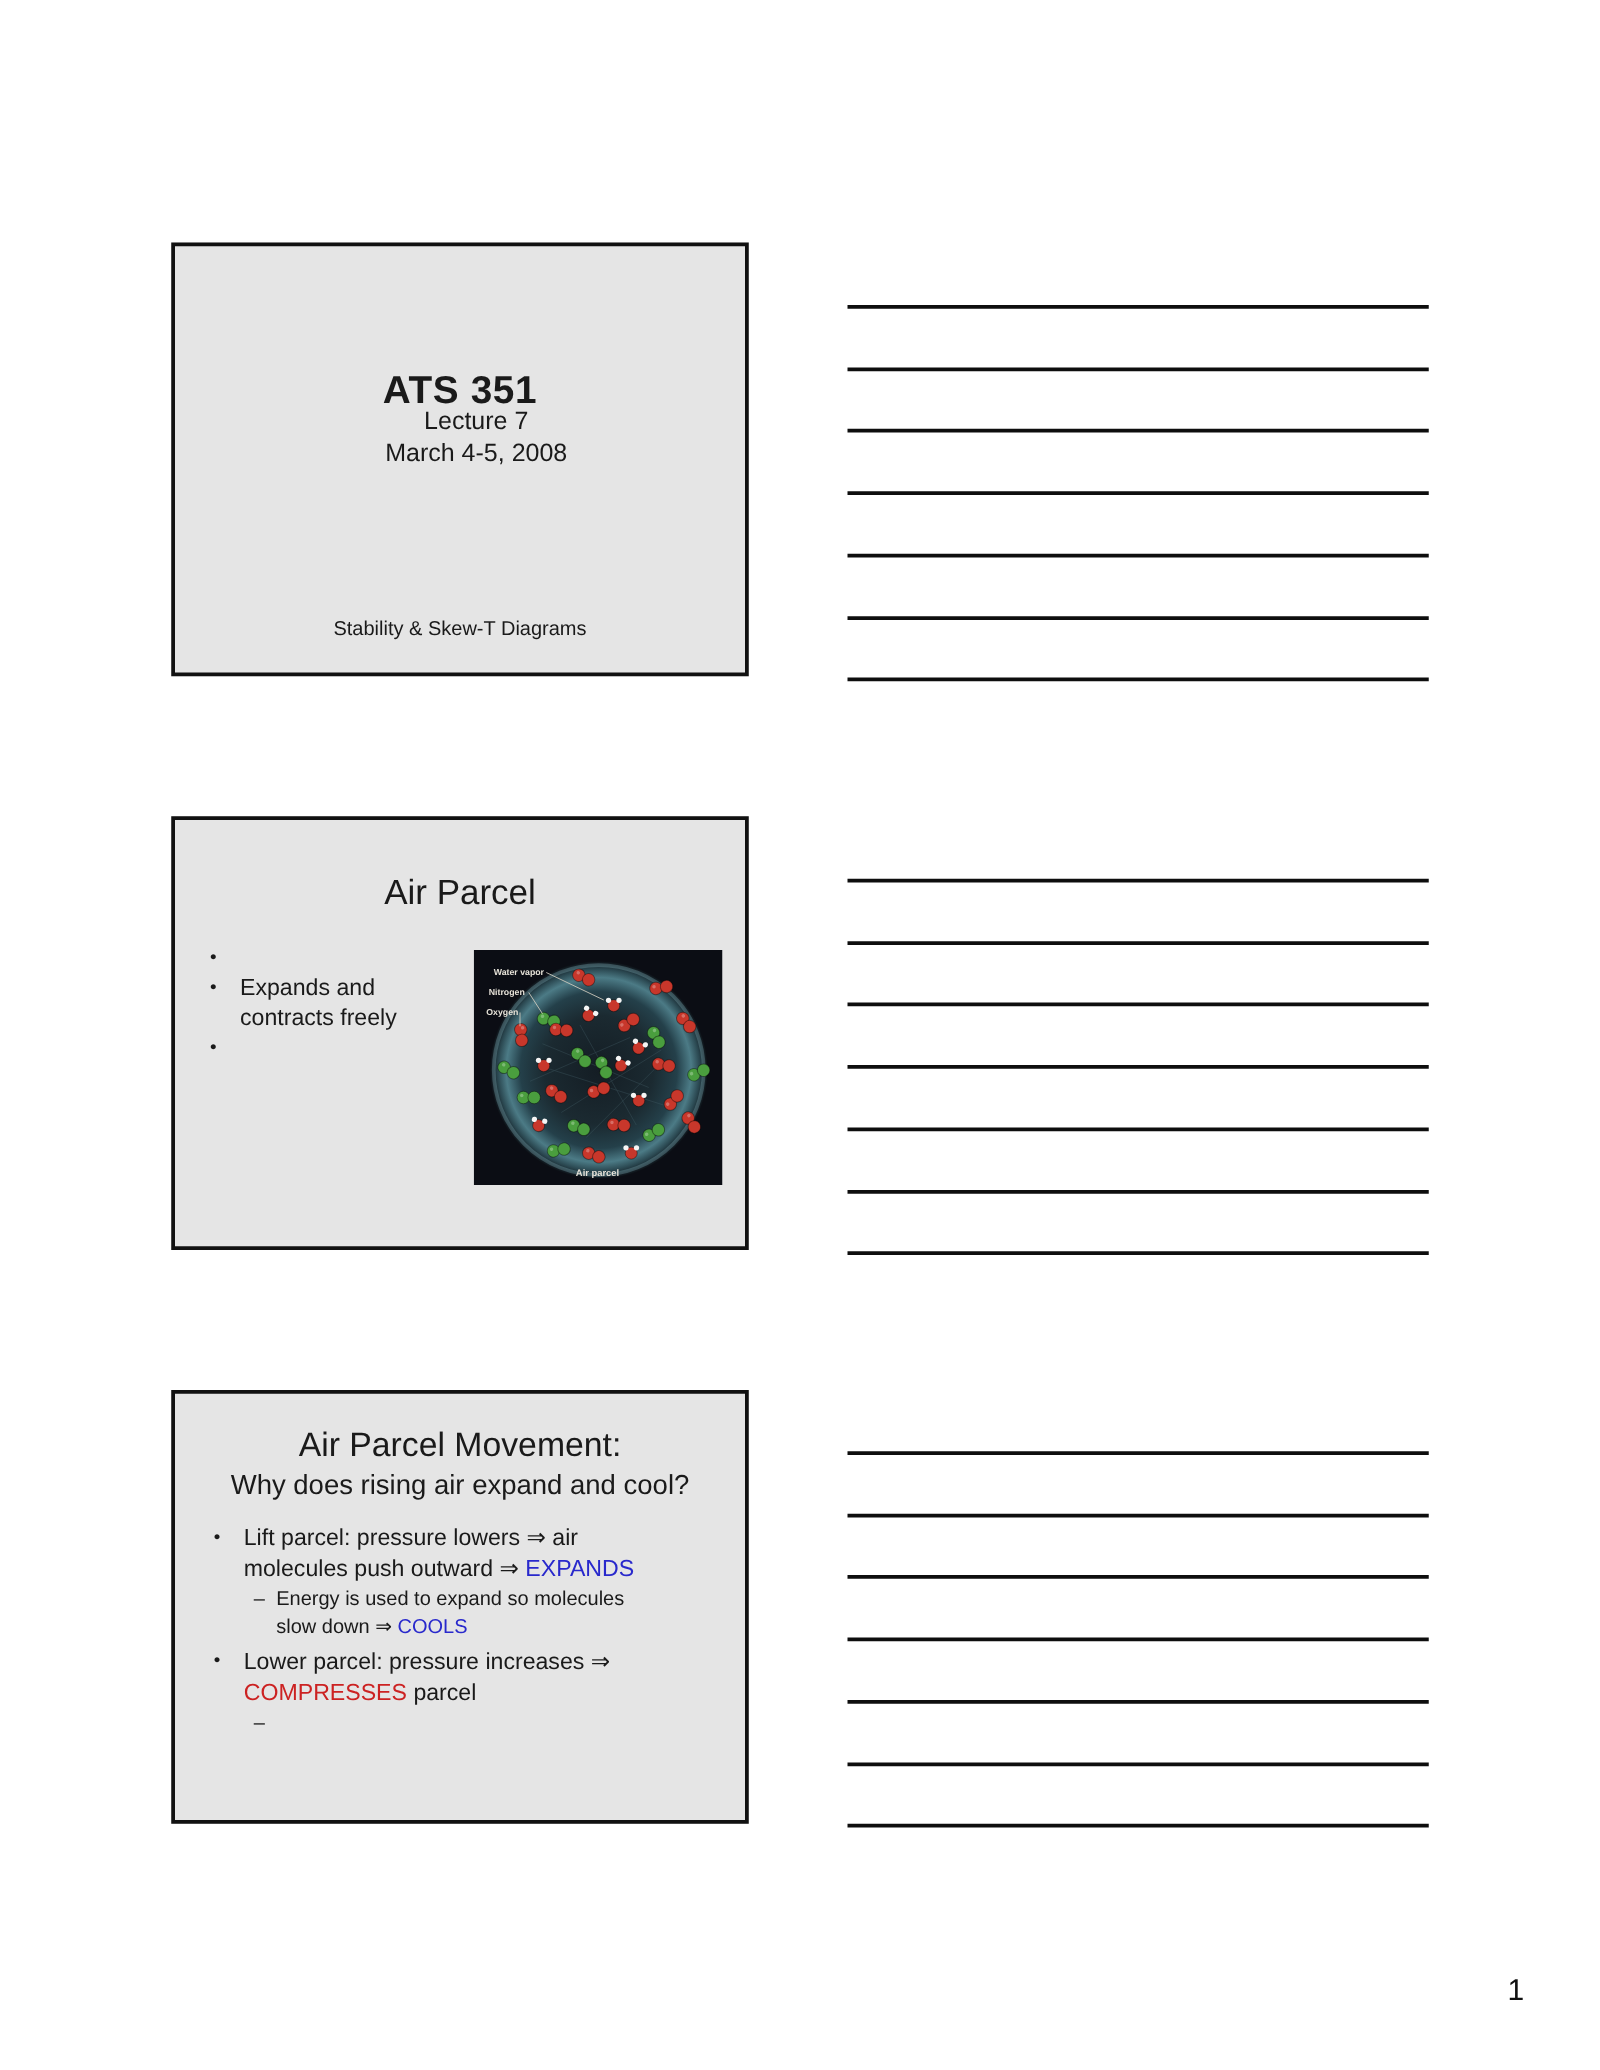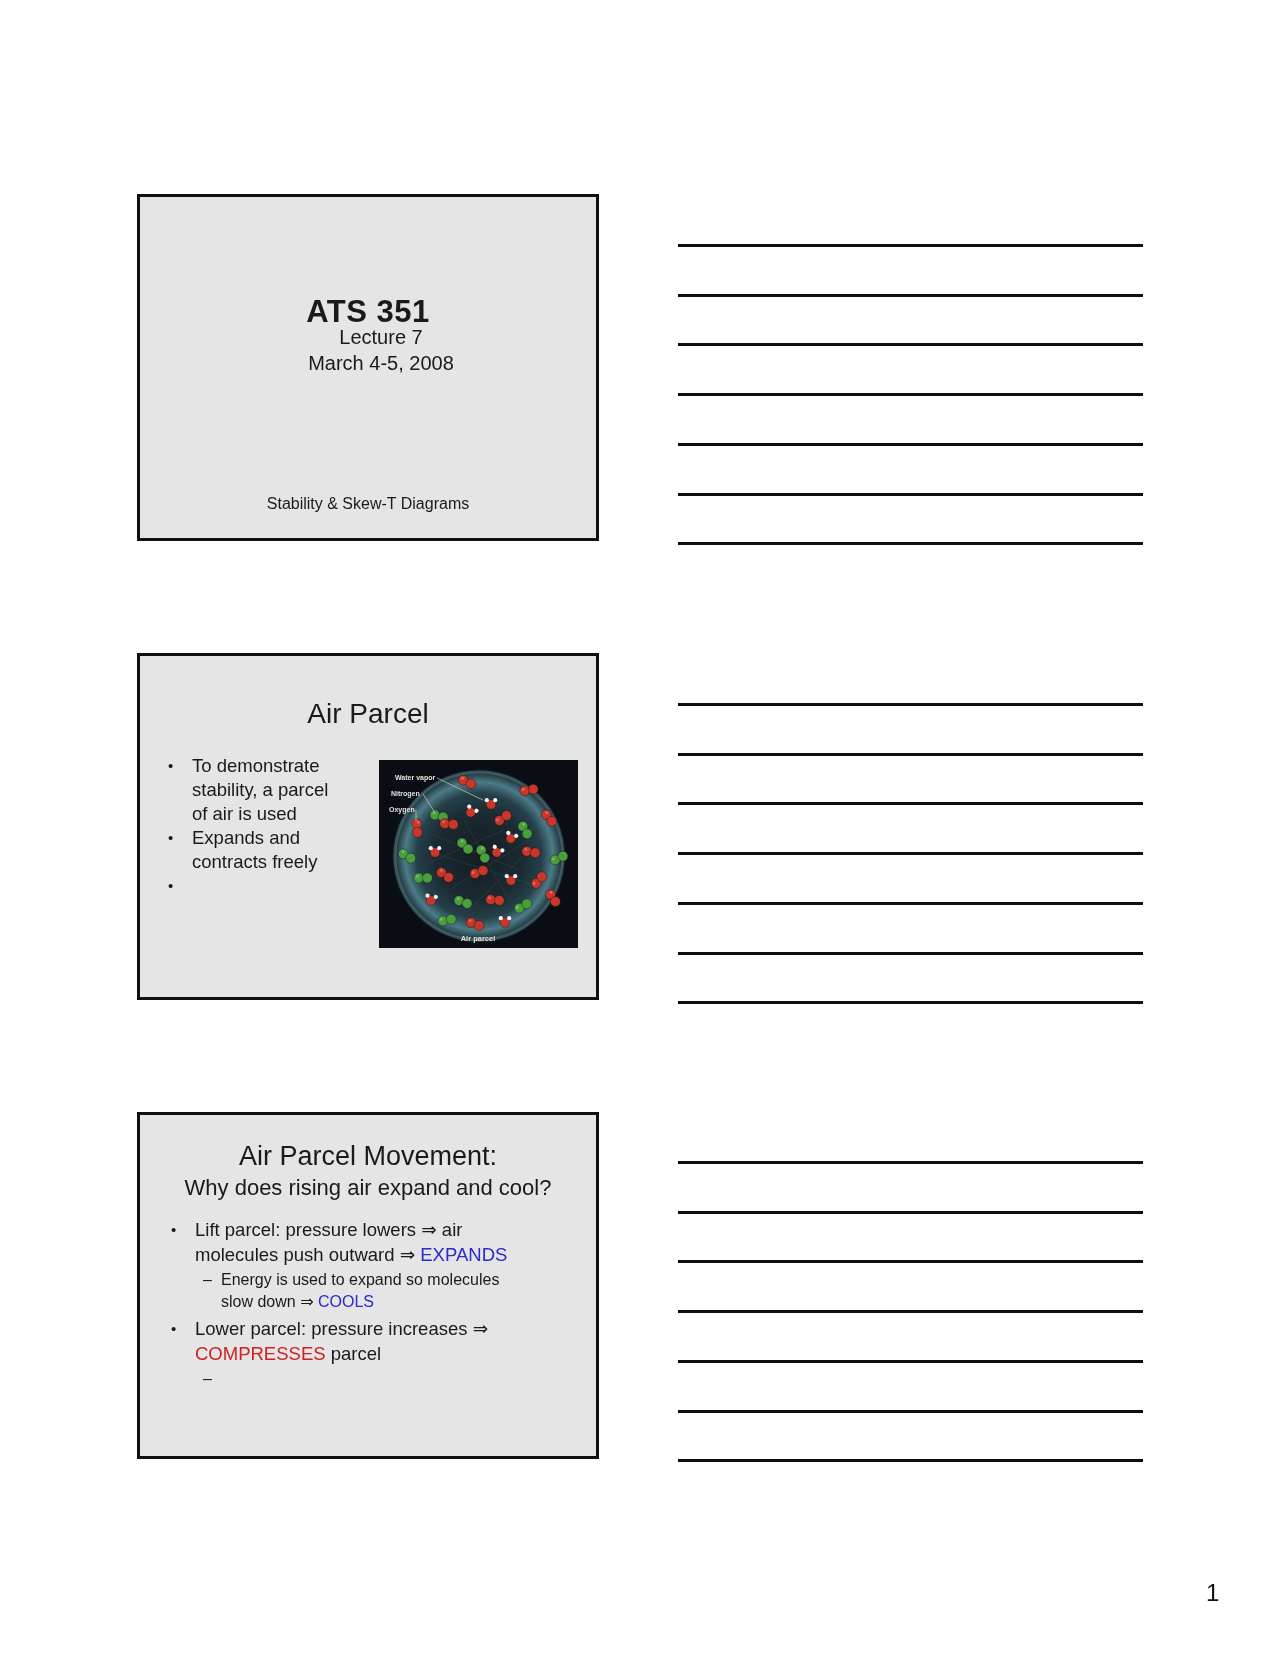--- a/index.html
+++ b/index.html
@@ -66,23 +66,20 @@
 March 4-5, 2008</div>
   <div class="centered s1-topic">Stability &amp; Skew-T Diagrams</div>
 </div>
 
 <div class="slide" id="slide2">
   <div class="centered s2-title">Air Parcel</div>
 
   <div class="s2-bullets">
     <div class="b">
       <span class="mark">•</span>
-      <div class="txt">To demonstrate
-stability, a parcel
-of air is used</div>
     </div>
     <div class="b">
       <span class="mark">•</span>
       <div class="txt">Expands and
 contracts freely</div>
     </div>
     <div class="b">
       <span class="mark">•</span>
     </div>
   </div>

